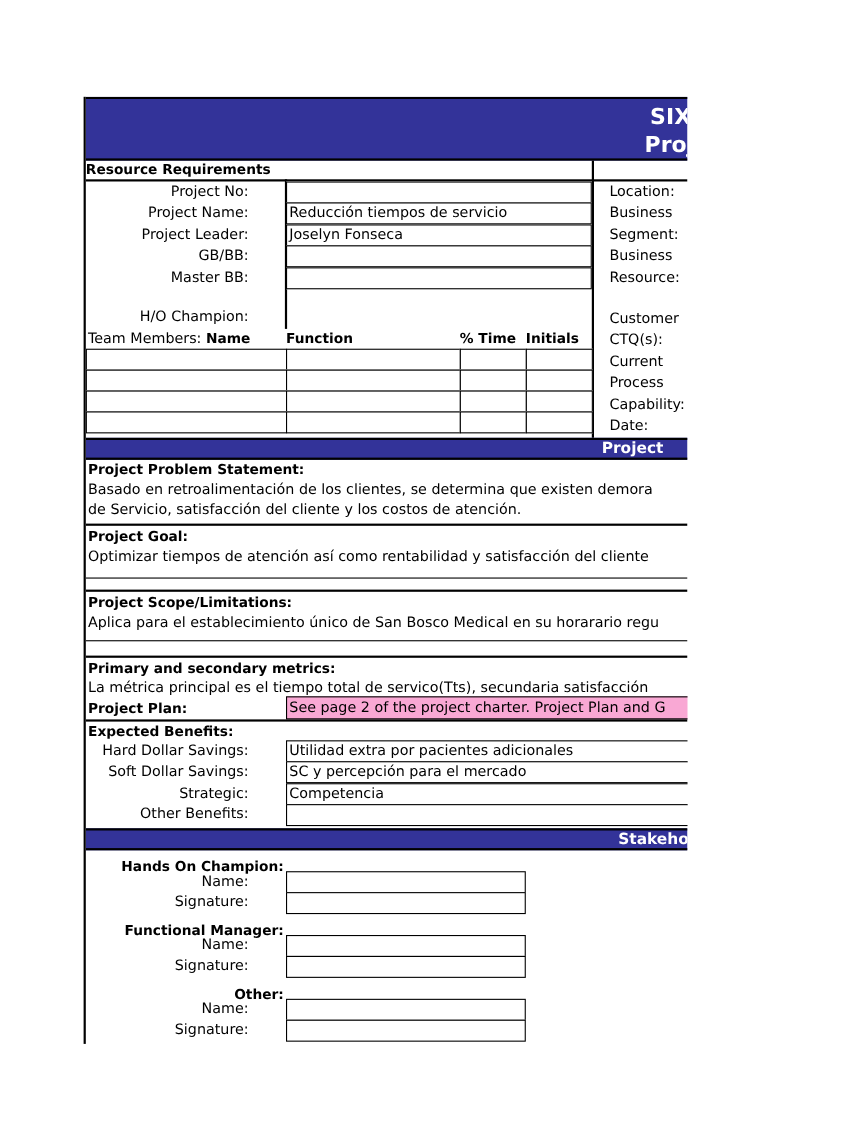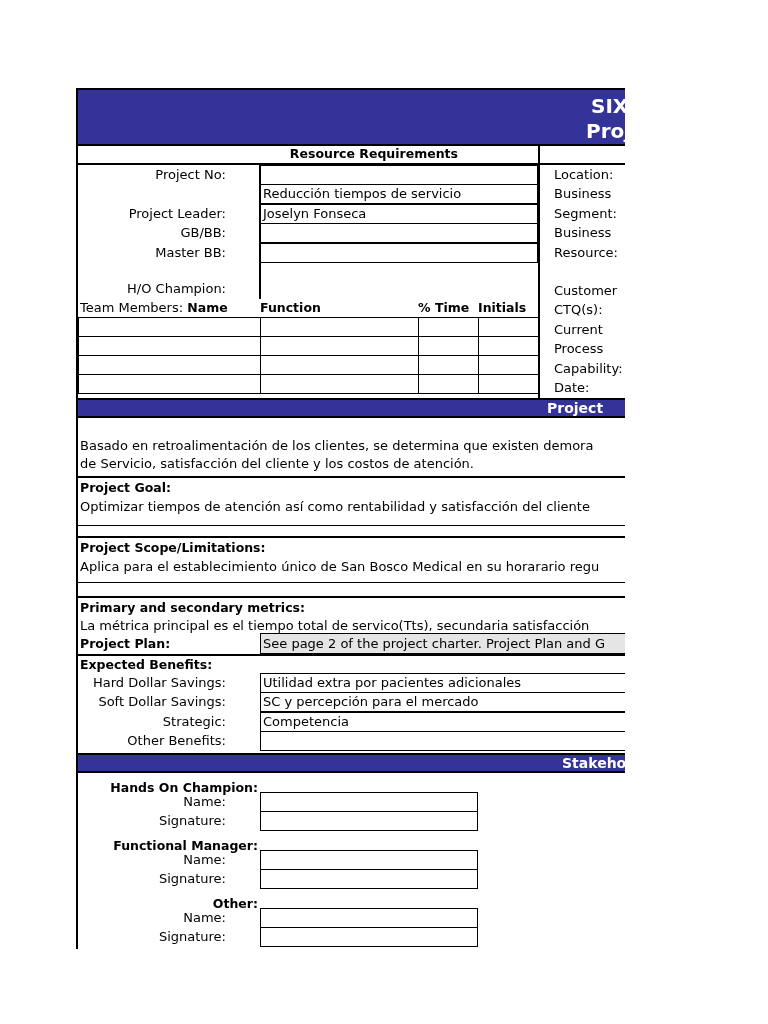--- a/index.html
+++ b/index.html
@@ -8,21 +8,21 @@
     font-family:"DejaVu Sans","Liberation Sans",sans-serif;color:#000;
   }
   .page{
     position:absolute;left:76px;top:88px;width:547px;height:861px;
     background:#fff;border-left:2px solid #000;overflow:hidden;
   }
   .band{position:absolute;left:0;width:100%;background:#333399;box-sizing:border-box;
     border-top:2px solid #000;border-bottom:2px solid #000;}
   .banner-text{position:absolute;left:508px;top:4px;color:#fff;font-size:20px;
     line-height:25px;font-weight:600;white-space:nowrap;}
-  .rr-cell{position:absolute;left:0;top:58px;width:380px;height:17px;text-align:right;
+  .rr-cell{position:absolute;left:0;top:58px;width:380px;height:17px;text-align:left;
     font-weight:bold;font-size:12.5px;line-height:16px;}
   .vline{position:absolute;width:2px;background:#000;}
   .hline1{position:absolute;left:0;width:100%;height:1px;background:#000;}
   .hline2{position:absolute;left:0;width:100%;height:2px;background:#000;}
   .flabel{position:absolute;left:0;width:148px;height:20px;line-height:20px;
     text-align:right;font-size:13px;white-space:nowrap;}
   .fbox{position:absolute;left:182px;width:278px;height:20px;border:1px solid #000;
     box-sizing:border-box;background:#fff;font-size:13px;line-height:18px;
     padding:0 2px;white-space:nowrap;overflow:hidden;}
   .champ-box{position:absolute;left:182px;top:174px;width:278px;height:37px;
@@ -35,21 +35,21 @@
   .teamlabel b{font-size:12.5px;}
   .th{position:absolute;top:210px;height:19px;line-height:19px;font-weight:bold;
     font-size:12.5px;}
   .tcell{position:absolute;height:20px;border:1px solid #000;box-sizing:border-box;background:#fff;}
   .bandtext{position:absolute;color:#fff;font-weight:bold;font-size:14px;
     line-height:16px;white-space:nowrap;}
   .seclabel{position:absolute;left:2px;font-weight:bold;font-size:12.5px;
     line-height:16px;white-space:nowrap;}
   .btext{position:absolute;left:2px;font-size:13px;line-height:17px;white-space:nowrap;}
   .planbox{position:absolute;left:182px;top:545px;width:380px;height:21px;
-    border:1px solid #000;box-sizing:border-box;background:#e5e5e5;font-size:13px;
+    border:1px solid #000;box-sizing:border-box;background:#f9a8d4;font-size:13px;
     line-height:19px;padding:0 2px;white-space:nowrap;overflow:hidden;}
   .bfbox{position:absolute;left:182px;width:380px;height:20px;border:1px solid #000;
     box-sizing:border-box;background:#fff;font-size:13px;line-height:18px;
     padding:0 2px;white-space:nowrap;overflow:hidden;}
   .glabel{position:absolute;left:0;width:180px;text-align:right;font-weight:bold;
     font-size:12.5px;line-height:17px;white-space:nowrap;}
   .sbox{position:absolute;left:182px;width:218px;height:20px;border:1px solid #000;
     box-sizing:border-box;background:#fff;}
 </style>
 </head>
@@ -65,20 +65,21 @@
   </div>
 
   <div class="rr-cell">Resource Requirements</div>
   <div class="hline2" style="top:75px;"></div>
 
   <div class="vline" style="left:460px;top:58px;height:252px;"></div>
   <div class="vline" style="left:181px;top:75px;height:136px;"></div>
 
   <div class="flabel" style="top:77px;">Project No:</div>
   <div class="fbox" style="top:77px;"></div>
+  <div class="flabel" style="top:96px;">Project Name:</div>
   <div class="fbox" style="top:96px;">Reducción tiempos de servicio</div>
   <div class="flabel" style="top:116px;">Project Leader:</div>
   <div class="fbox" style="top:116px;">Joselyn Fonseca</div>
   <div class="flabel" style="top:135px;">GB/BB:</div>
   <div class="fbox" style="top:135px;"></div>
   <div class="flabel" style="top:155px;">Master BB:</div>
   <div class="fbox" style="top:155px;"></div>
   <div class="flabel" style="top:191px;">H/O Champion:</div>
 
   <div class="rlabel" style="top:77px;">Location:</div>
@@ -114,20 +115,21 @@
   <div class="tcell" style="left:340px;top:267px;width:61px;"></div>
   <div class="tcell" style="left:400px;top:267px;width:61px;"></div>
   <div class="tcell" style="left:0;top:286px;width:183px;"></div>
   <div class="tcell" style="left:182px;top:286px;width:159px;"></div>
   <div class="tcell" style="left:340px;top:286px;width:61px;"></div>
   <div class="tcell" style="left:400px;top:286px;width:61px;"></div>
 
   <div class="band" style="top:310px;height:20px;"></div>
   <div class="bandtext" style="left:469px;top:312px;">Project</div>
 
+  <div class="seclabel" style="top:331px;">Project Problem Statement:</div>
   <div class="btext" style="top:349px;">Basado en retroalimentación de los clientes, se determina que existen demora</div>
   <div class="btext" style="top:367px;">de Servicio, satisfacción del cliente y los costos de atención.</div>
   <div class="hline2" style="top:388px;"></div>
 
   <div class="seclabel" style="top:392px;">Project Goal:</div>
   <div class="btext" style="top:410px;">Optimizar tiempos de atención así como rentabilidad y satisfacción del cliente</div>
   <div class="hline1" style="top:437px;"></div>
   <div class="hline2" style="top:448px;"></div>
 
   <div class="seclabel" style="top:452px;">Project Scope/Limitations:</div>

